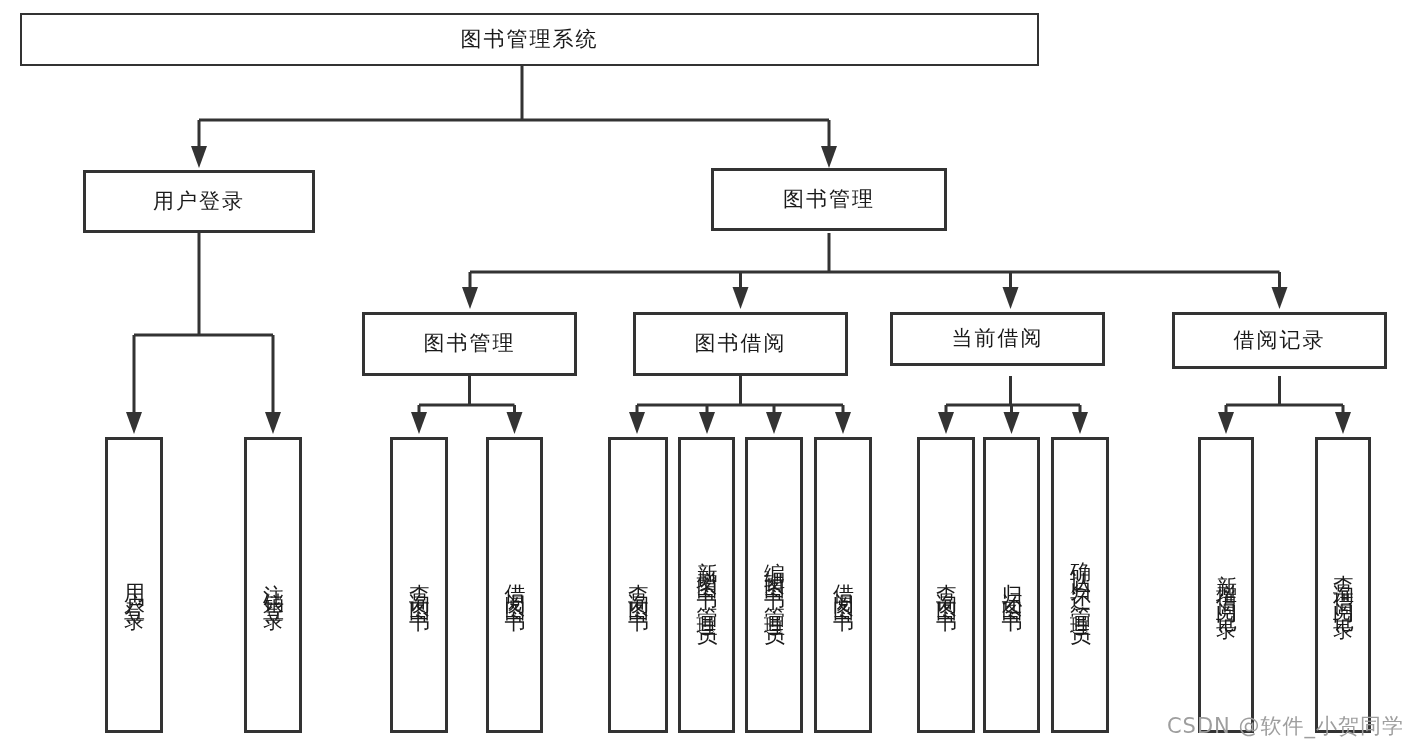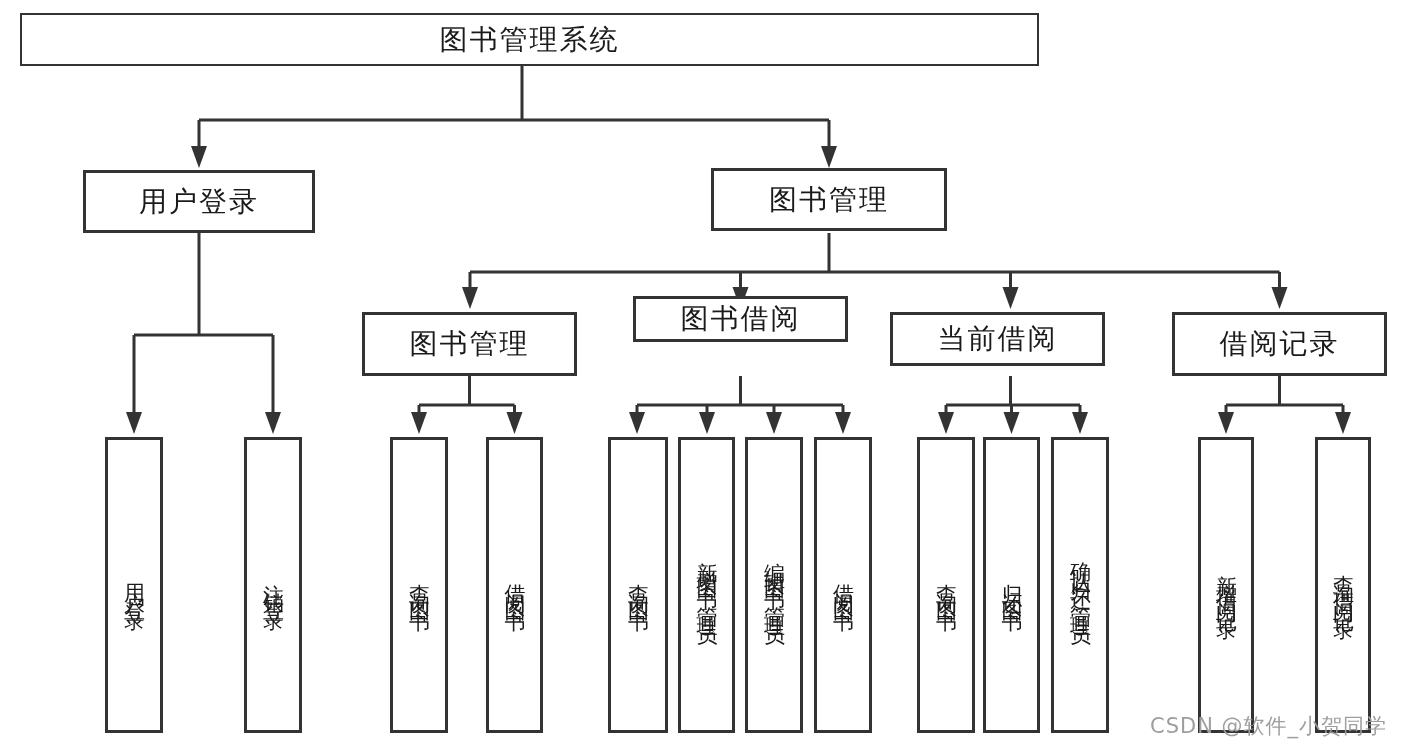--- a/index.html
+++ b/index.html
@@ -16,34 +16,34 @@
     font-family:"DejaVu Sans",sans-serif;
     overflow:hidden;
   }
   svg.connectors{position:absolute;left:0;top:0;width:1405px;height:747px;}
   .ln{stroke:var(--line);stroke-width:3;fill:none;}
   .arrow{fill:var(--line);stroke:none;}
   .box{
     position:absolute;box-sizing:border-box;
     background:#ffffff;border:3px solid var(--line);
     display:flex;align-items:center;justify-content:center;
-    color:var(--text);font-size:28px;letter-spacing:2px;
+    color:var(--text);font-size:21px;letter-spacing:2px;
     text-align:center;line-height:1.2;
   }
   .root{border-width:2.5px;}
   .leaf{
     writing-mode:vertical-rl;
     text-orientation:mixed;
     font-size:21px;
     letter-spacing:9px;
     padding:4px 0;
   }
   .watermark{
     position:absolute;left:1150px;top:712px;width:254px;
-    font-size:21px;color:var(--watermark);
+    text-align:right;font-size:21px;color:var(--watermark);
     letter-spacing:1px;white-space:nowrap;z-index:5;
   }
 </style>
 </head>
 <body>
 
 <div class="canvas">
 
   <svg class="connectors" viewBox="0 0 1405 747" aria-hidden="true">
     <g>
@@ -87,23 +87,23 @@
       <polygon class="arrow" points="1335,412 1351,412 1343,434"></polygon>
     </g>
   </svg>
 
   <div class="box root" style="left:20px;top:13px;width:1019px;height:53px">图书管理系统</div>
 
   <div class="box" style="left:83px;top:170px;width:232px;height:63px">用户登录</div>
   <div class="box" style="left:711px;top:168px;width:236px;height:63px">图书管理</div>
 
   <div class="box" style="left:362px;top:312px;width:215px;height:64px">图书管理</div>
-  <div class="box" style="left:633px;top:296px;width:215px;height:46px">图书借阅</div>
+  <div class="box" style="left:633px;top:312px;width:215px;height:64px">图书借阅</div>
   <div class="box" style="left:890px;top:312px;width:215px;height:54px">当前借阅</div>
-  <div class="box" style="left:1172px;top:312px;width:215px;height:64px">借阅记录</div>
+  <div class="box" style="left:1172px;top:312px;width:215px;height:57px">借阅记录</div>
 
   <div class="box leaf" style="left:105px;top:437px;width:58px;height:296px">用户登录</div>
   <div class="box leaf" style="left:244px;top:437px;width:58px;height:296px">注销登录</div>
 
   <div class="box leaf" style="left:390px;top:437px;width:58px;height:296px">查询图书</div>
   <div class="box leaf" style="left:486px;top:437px;width:57px;height:296px">借阅图书</div>
 
   <div class="box leaf" style="left:608px;top:437px;width:60px;height:296px">查询图书</div>
   <div class="box leaf" style="left:678px;top:437px;width:57px;height:296px">新增图书（管理员）</div>
   <div class="box leaf" style="left:745px;top:437px;width:58px;height:296px">编辑图书（管理员）</div>

